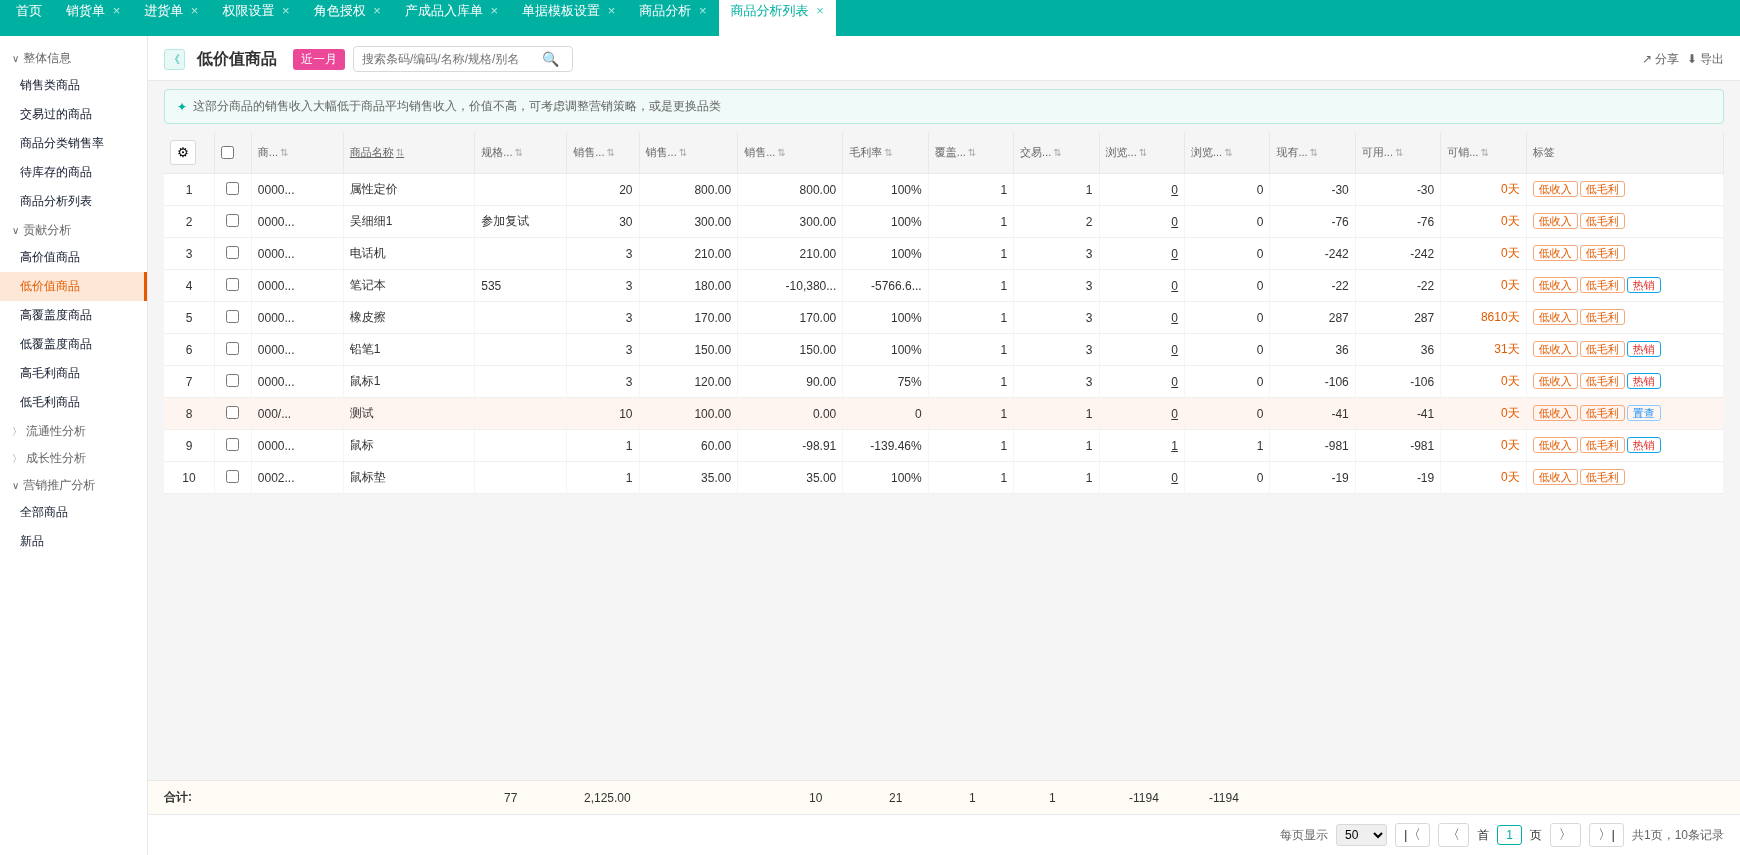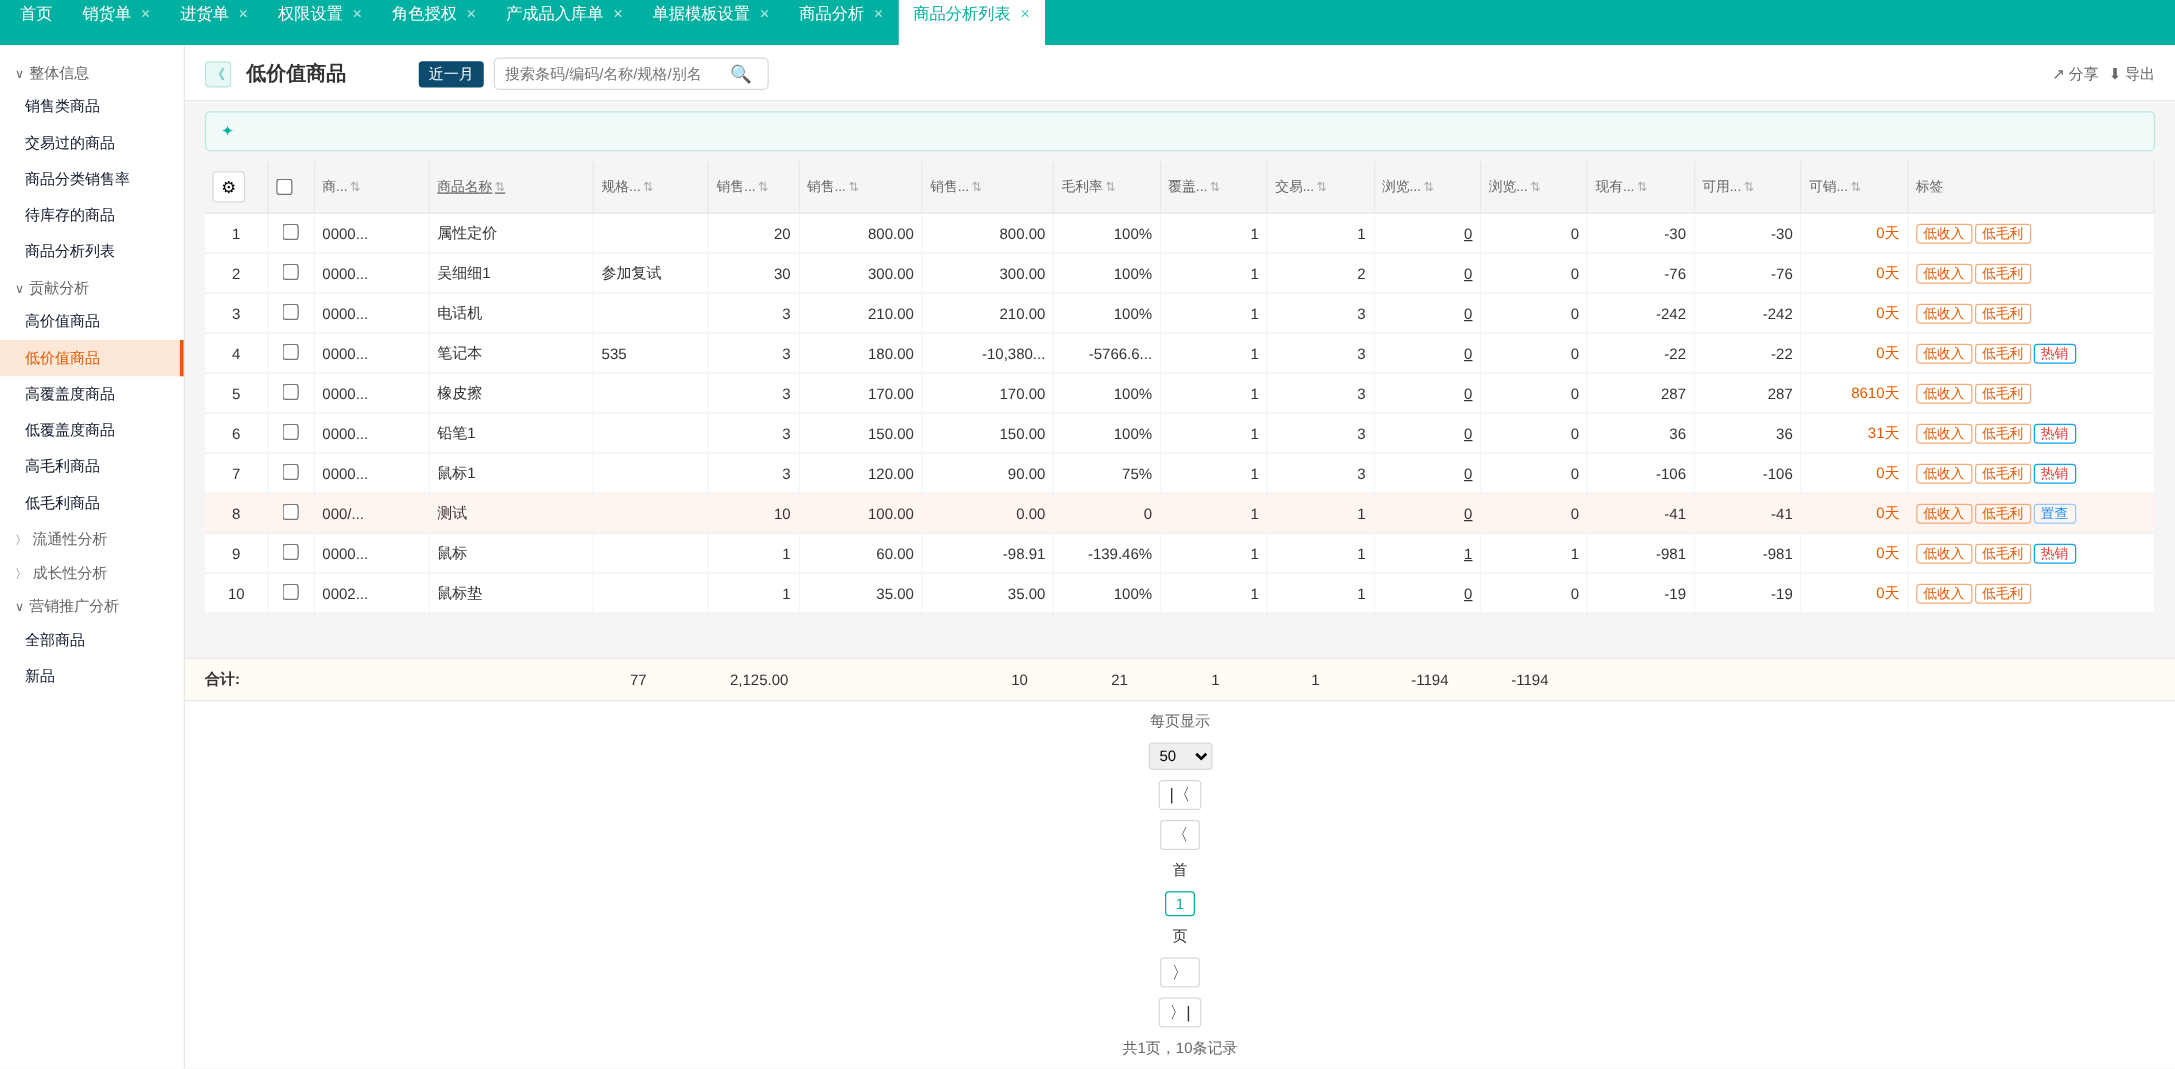--- a/index.html
+++ b/index.html
@@ -20,21 +20,21 @@
     .sidebar-group-title .arrow { margin-right: 4px; font-size: 10px; }
     .sidebar-item { padding: 6px 12px 6px 20px; cursor: pointer; color: #0f172a; font-size: 12px; }
     .sidebar-item.active { background: #fde8d8; color: #e55a00; border-right: 3px solid #e55a00; }
 
     
     .content { flex: 1; display: flex; flex-direction: column; overflow: hidden; }
 
     
     .content-header { padding: 10px 16px 8px; display: flex; align-items: center; gap: 8px; background: #fff; border-bottom: 1px solid #e8e8e8; }
     .content-title { font-size: 16px; font-weight: bold; color: #333; margin-right: 8px; }
-    .date-badge { background: #0c4a6e; color: #fff; border-radius: 3px; padding: 2px 8px; font-size: 12px; cursor: pointer; margin-left: 42px; }
+    .date-badge { background: #ec4899; color: #fff; border-radius: 3px; padding: 2px 8px; font-size: 12px; cursor: pointer; }
     .search-box { border: 1px solid #d9d9d9; border-radius: 4px; padding: 4px 8px; display: flex; align-items: center; width: 220px; }
     .search-box input { border: none; outline: none; font-size: 12px; width: 180px; color: #999; }
     .search-icon { color: #e55a00; font-size: 14px; cursor: pointer; }
     .header-right { margin-left: auto; display: flex; gap: 8px; }
     .header-btn { color: #666; font-size: 12px; cursor: pointer; display: flex; align-items: center; gap: 3px; }
 
     
     .alert-bar { background: #f0faf8; border: 1px solid #b8e8e0; margin: 8px 16px; padding: 8px 12px; border-radius: 4px; color: #666; font-size: 12px; display: flex; align-items: center; gap: 6px; }
     .alert-icon { color: #00b0a0; }
 
@@ -55,21 +55,21 @@
     .checkbox-cell { text-align: center; }
     input[type=checkbox] { cursor: pointer; }
 
     
     .footer-bar { background: #fffbf5; border-top: 1px solid #e8e8e8; padding: 8px 16px; display: flex; align-items: center; font-size: 12px; }
     .footer-total-label { color: #333; font-weight: bold; margin-right: 16px; }
     .footer-values { display: flex; gap: 0; flex: 1; }
     .fv { min-width: 80px; padding: 0 6px; color: #333; }
 
     
-    .pagination { background: #fff; border-top: 1px solid #e8e8e8; padding: 8px 16px; display: flex; align-items: center; justify-content: flex-end; gap: 8px; font-size: 12px; flex-direction: column; }
+    .pagination { background: #fff; border-top: 1px solid #e8e8e8; padding: 8px 16px; display: flex; align-items: center; justify-content: flex-end; gap: 8px; font-size: 12px; }
     .page-info { color: #666; }
     .page-btn { border: 1px solid #d9d9d9; background: #fff; padding: 2px 8px; cursor: pointer; border-radius: 3px; color: #333; }
     .page-num { border: 1px solid #00b0a0; color: #00b0a0; padding: 2px 8px; border-radius: 3px; }
     .page-total { color: #666; }
     .per-page-select { border: 1px solid #d9d9d9; padding: 2px 4px; border-radius: 3px; font-size: 12px; }
 
     
     ::-webkit-scrollbar { width: 6px; height: 6px; }
     ::-webkit-scrollbar-thumb { background: #ccc; border-radius: 3px; }
 
@@ -170,20 +170,21 @@
         </div>
         <div class="header-btn">
           <span>⬇</span>
           <span>导出</span>
         </div>
       </div>
     </div>
 
     <div class="alert-bar">
       <span class="alert-icon">✦</span>
+      <span>这部分商品的销售收入大幅低于商品平均销售收入，价值不高，可考虑调整营销策略，或是更换品类</span>
     </div>
 
     <div class="table-area">
       <table>
         <thead>
           <tr>
             <th class="col-num">
               <div class="col-header">
                   <button class="gear-btn">⚙</button>
                 </div>

